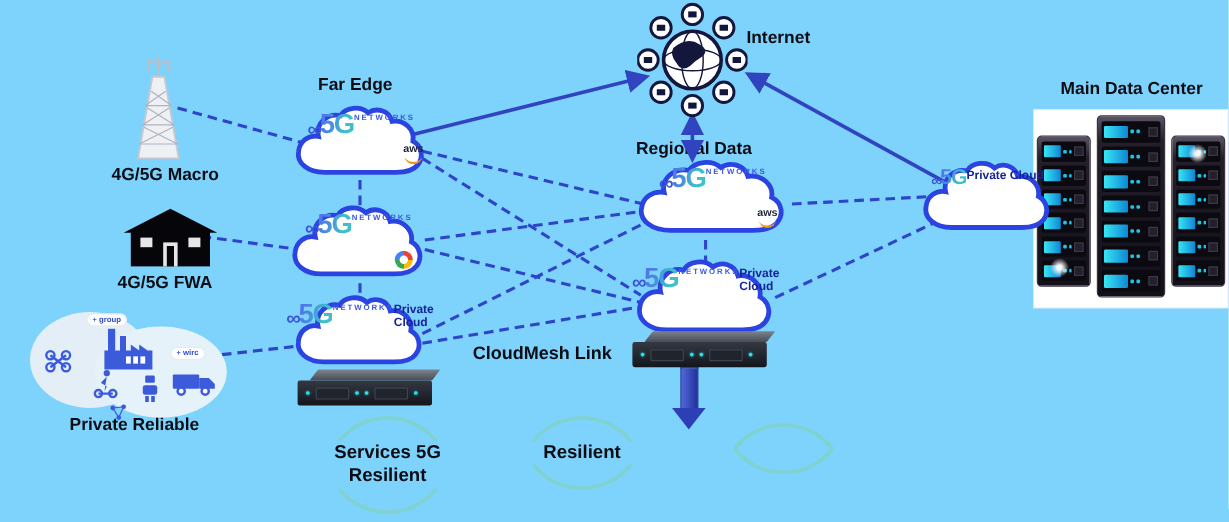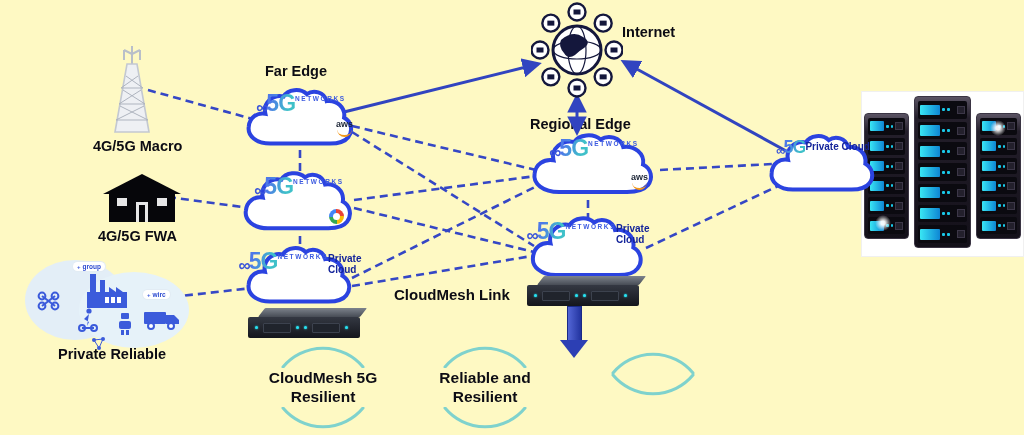--- a/index.html
+++ b/index.html
@@ -1,18 +1,18 @@
 <!DOCTYPE html>
 <html><head>
 <meta charset="utf-8">
 <style>
   html,body { margin:0; padding:0; background:#ffffff; }
   .stage {
     position:relative; width:1024px; height:435px; overflow:hidden;
-    background:#fef9c3; font-family:"Liberation Sans", sans-serif;
+    background:#7dd3fc; font-family:"Liberation Sans", sans-serif;
   }
   
   .lbl { position:absolute; font-weight:bold; color:#0c0c14; font-size:14.5px; white-space:nowrap; }
   .lbl.center { text-align:center; }
 
   
   .wires { position:absolute; left:0; top:0; z-index:1; }
 
   
   .cloud { position:absolute; z-index:3; }
@@ -241,22 +241,23 @@
       <g stroke="#3b5bdb" stroke-width="1">
           <line x1="3" y1="4" x2="12" y2="3"></line>
           <line x1="3" y1="4" x2="8" y2="12"></line>
           <line x1="12" y1="3" x2="8" y2="12"></line>
         </g>
     </svg>
   </div>
   <div class="lbl" style="left:58px;top:346px">Private Reliable</div>
 
   <div class="lbl" style="left:265px;top:63px">Far Edge</div>
-  <div class="lbl" style="left:530px;top:116px">Regional Edge</div>
+  <div class="lbl" style="left:530px;top:116px">Regional Data</div>
   <div class="lbl" style="left:394px;top:286px;font-size:15px">CloudMesh Link</div>
+  <div class="lbl center" style="left:862px;top:66px;width:162px">Main Data Center</div>
 
   <div class="cloud" style="left:243px;top:87px;width:116px;height:66px">
     <svg class="shape" viewBox="0 0 140 84" preserveAspectRatio="none">
         <path d="M33 72 C16 72 5 62 7 50 C8 39 17 32 27 34 C24 20 36 9 49 12 C54 3 69 1 77 9 C85 3 98 6 101 18 C113 16 124 26 122 39 C131 44 133 56 127 64 C122 71 113 72 105 72 Z" fill="#fff" stroke="#2b43e0" stroke-width="4" vector-effect="non-scaling-stroke"></path>
       </svg>
     <div class="cloud-inner">
       <div class="l5g"><span class="inf">∞</span><span class="fg">5G</span></div>
       <div class="networks">NETWORKS</div>
     </div>
     <div class="aws-mark" style="right:6px;bottom:16px">
@@ -472,31 +473,30 @@
         </div>
       </div>
   </div>
   <div class="sparkle" style="left:875px;top:215px"></div>
   <div class="sparkle" style="left:990px;top:120px"></div>
 
   <div class="benefit" style="left:258px;top:346px">
     <svg width="96" height="22">
         <path d="M8 21 A 52 52 0 0 1 88 21" stroke="#7fd2cd" stroke-width="3" fill="none" stroke-linecap="round"></path>
       </svg>
-    <div class="b-line">CloudMesh 5G</div>
+    <div class="b-line">Services 5G</div>
     <div class="b-line">Resilient</div>
     <svg width="96" height="22">
         <path d="M8 1 A 52 52 0 0 0 88 1" stroke="#7fd2cd" stroke-width="3" fill="none" stroke-linecap="round"></path>
       </svg>
   </div>
   <div class="benefit" style="left:420px;top:346px">
     <svg width="96" height="22">
         <path d="M8 21 A 52 52 0 0 1 88 21" stroke="#7fd2cd" stroke-width="3" fill="none" stroke-linecap="round"></path>
       </svg>
-    <div class="b-line">Reliable and</div>
     <div class="b-line">Resilient</div>
     <svg width="96" height="22">
         <path d="M8 1 A 52 52 0 0 0 88 1" stroke="#7fd2cd" stroke-width="3" fill="none" stroke-linecap="round"></path>
       </svg>
   </div>
   <div class="benefit" style="left:588px;top:352px">
     <svg width="96" height="22">
         <path d="M8 21 A 52 52 0 0 1 88 21" stroke="#7fd2cd" stroke-width="3" fill="none" stroke-linecap="round"></path>
       </svg>
 

